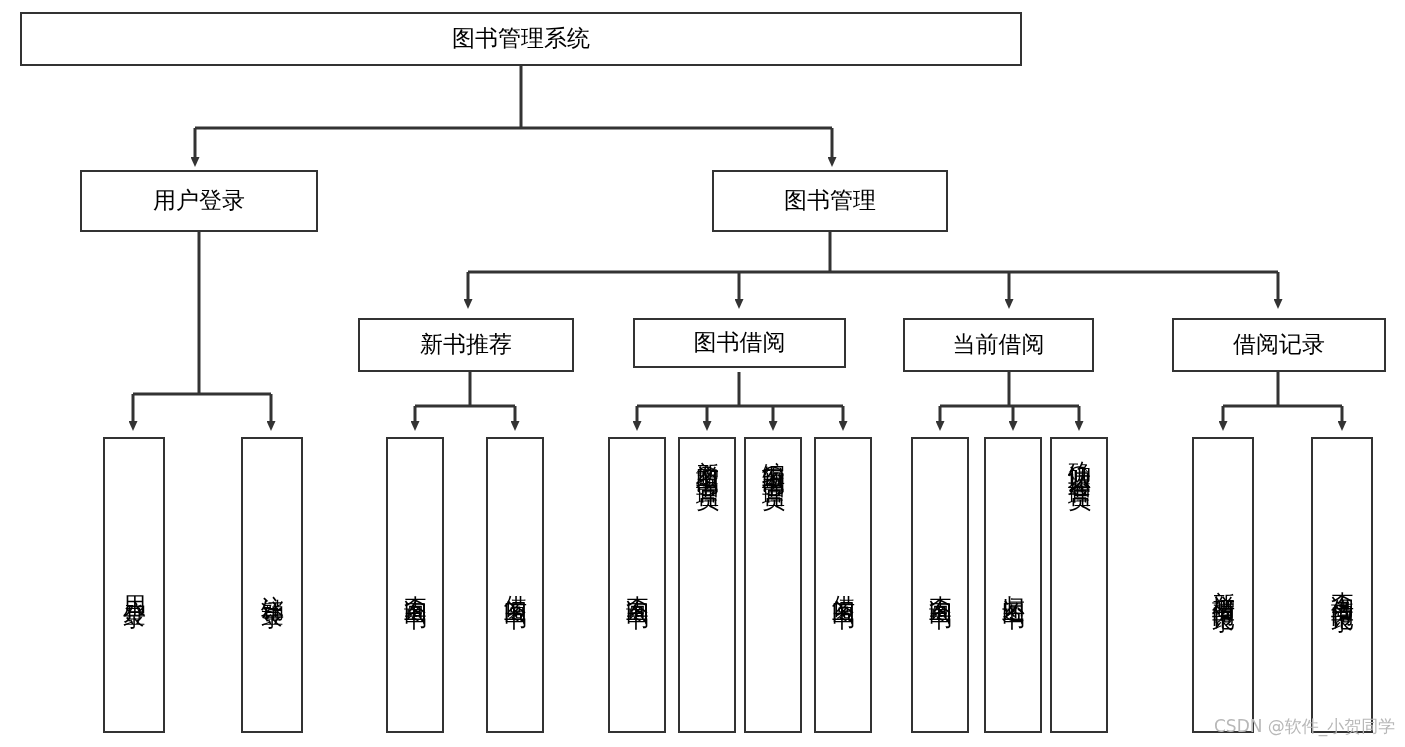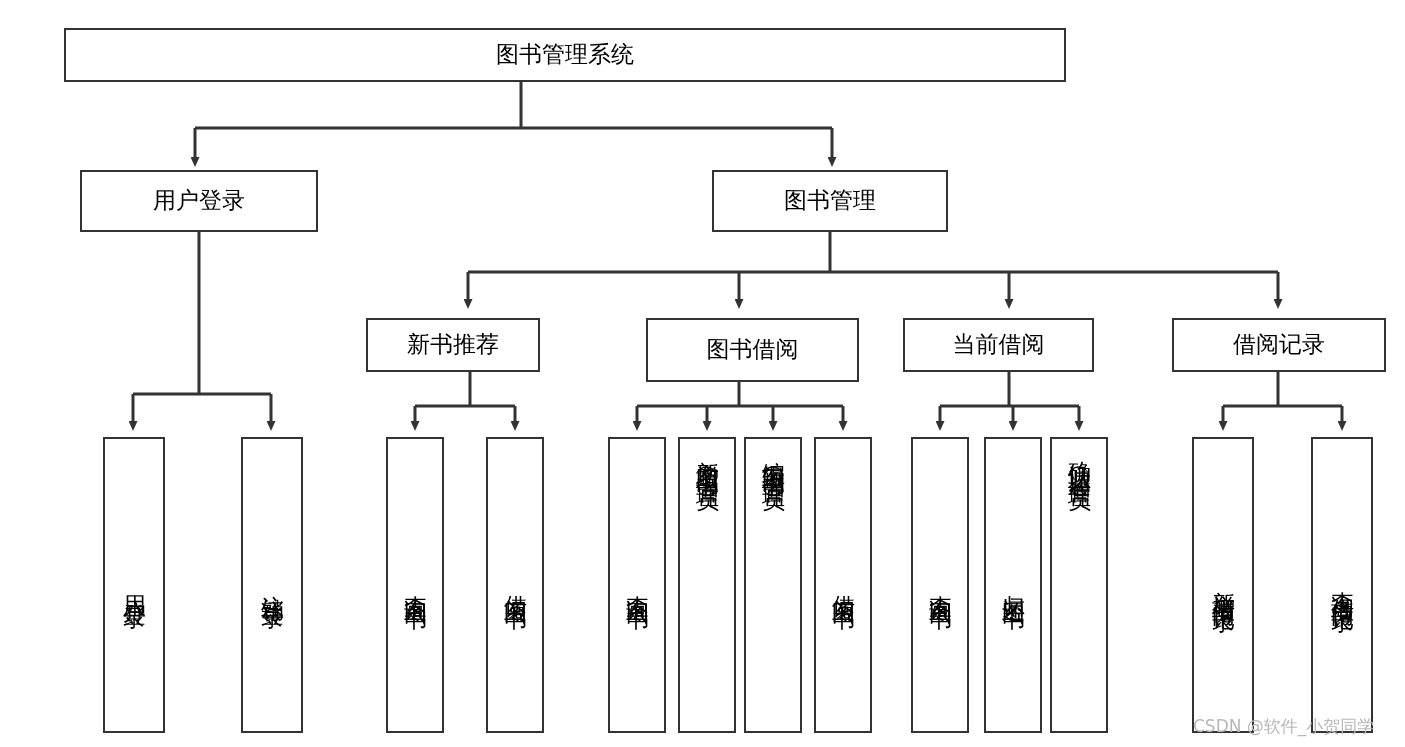--- a/index.html
+++ b/index.html
@@ -56,20 +56,21 @@
     text-orientation: upright;
     font-size: 23px;
     letter-spacing: 4px;
   }
   .watermark {
     position: absolute;
     color: #b8b8b8;
     font-size: 17px;
     white-space: nowrap;
     font-family: "DejaVu Sans", "Liberation Sans", sans-serif;
+    padding-left: 21px;
   }
 </style>
 </head>
 <body>
 
 <div id="diagram-root">
 
   <svg class="edges" viewBox="0 0 1405 747" xmlns="http://www.w3.org/2000/svg">
     <defs>
       <marker id="arrow" markerWidth="10" markerHeight="9" refX="1" refY="4.5" orient="auto" markerUnits="userSpaceOnUse">
@@ -125,37 +126,37 @@
     </g>
 
     <g fill="none" stroke="#333333" stroke-width="3">
       <path d="M1278,372 L1278,406"></path>
       <path d="M1223,406 L1342,406"></path>
       <path d="M1223,406 L1223,422" marker-end="url(#arrow)"></path>
       <path d="M1342,406 L1342,422" marker-end="url(#arrow)"></path>
     </g>
   </svg>
 
-  <div class="node horizontal" style="left:20px; top:28px; width:1002px; height:54px;margin-left:44px;">
+  <div class="node horizontal" style="left:20px; top:12px; width:1002px; height:54px;">
     <span class="label">图书管理系统</span>
   </div>
 
   <div class="node horizontal" style="left:80px; top:170px; width:238px; height:62px;">
     <span class="label">用户登录</span>
   </div>
 
   <div class="node horizontal" style="left:712px; top:170px; width:236px; height:62px;">
     <span class="label">图书管理</span>
   </div>
 
-  <div class="node horizontal" style="left:366px; top:318px; width:174px; height:54px;align-items:center;">
+  <div class="node horizontal" style="left:358px; top:318px; width:216px; height:54px;align-items:center;">
     <span class="label">新书推荐</span>
   </div>
 
-  <div class="node horizontal" style="left:646px; top:318px; width:213px; height:64px;justify-content:center;">
+  <div class="node horizontal" style="left:633px; top:318px; width:213px; height:50px;justify-content:center;">
     <span class="label">图书借阅</span>
   </div>
 
   <div class="node horizontal" style="left:903px; top:318px; width:191px; height:54px;">
     <span class="label">当前借阅</span>
   </div>
 
   <div class="node horizontal" style="left:1172px; top:318px; width:214px; height:54px;">
     <span class="label">借阅记录</span>
   </div>

